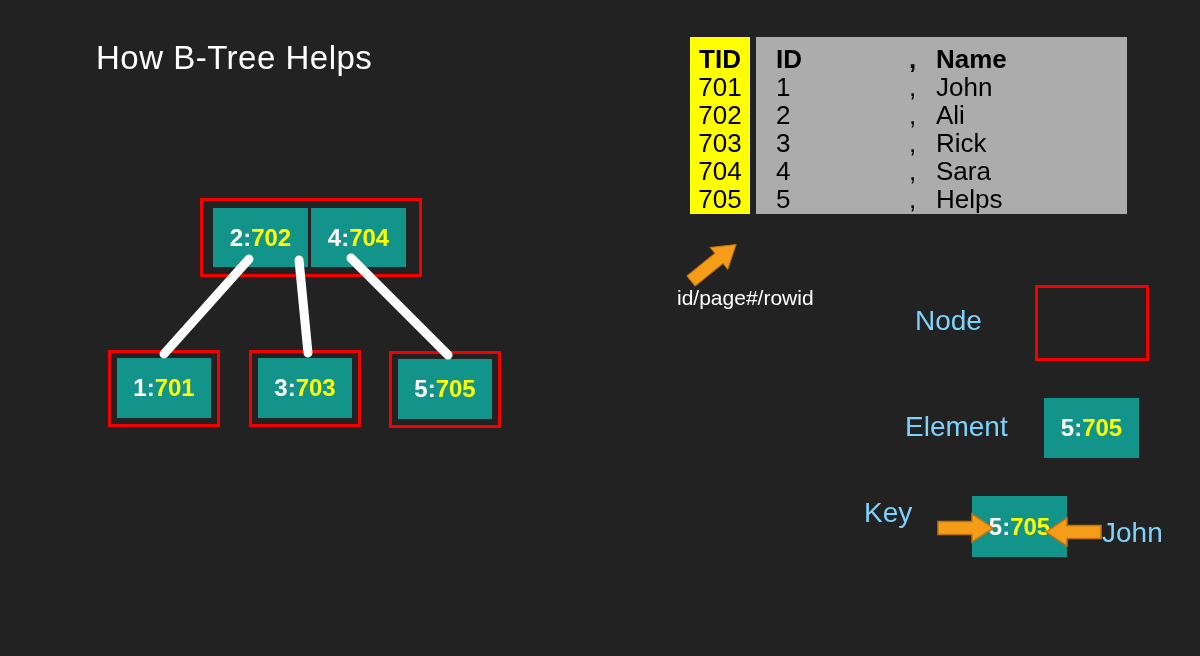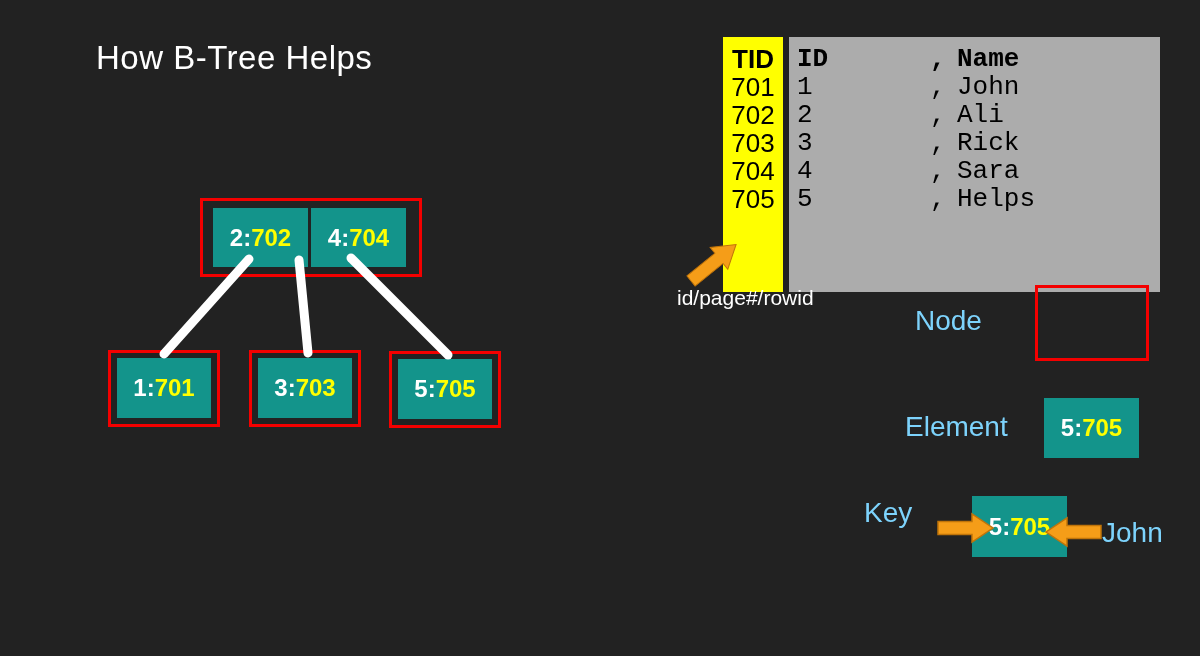--- a/index.html
+++ b/index.html
@@ -13,33 +13,33 @@
   
   .title {
     position:absolute; left:56px; top:38px;
     font-size:33px; line-height:40px; font-weight:400; color:#ffffff;
     letter-spacing:0.5px;
     margin-left:40px;
   }
 
   
   .tuple-table {
-    position:absolute; left:723px; top:37px; width:437px; height:255px;
+    position:absolute; left:690px; top:37px; width:437px; height:177px;
     display:flex; color:#000;
   }
   .tid-col {
     width:60px; background:#ffff00; margin-right:6px;
     padding-top:8px; box-sizing:border-box;
     display:flex; flex-direction:column; align-items:center;
   }
   .data-col {
     flex:1; background:#acacac; padding-top:8px; box-sizing:border-box;
   }
   .t-cell { height:28px; line-height:28px; font-size:26px; white-space:nowrap; }
-  .data-row { display:flex; padding-left:8px;font-family:Liberation Mono, monospace; }
+  .data-row { display:flex; padding-left:20px; }
   .data-row .f-id    { width:133px; }
   .data-row .f-comma { width:27px; }
   .hdr { font-weight:bold; }
 
   
   .red-rect { border:3px solid #f40000; box-sizing:border-box; position:absolute; }
   .teal-cell {
     background:#13948b; display:flex; align-items:center; justify-content:center;
     font-weight:bold; font-size:24px; white-space:nowrap;
   }

